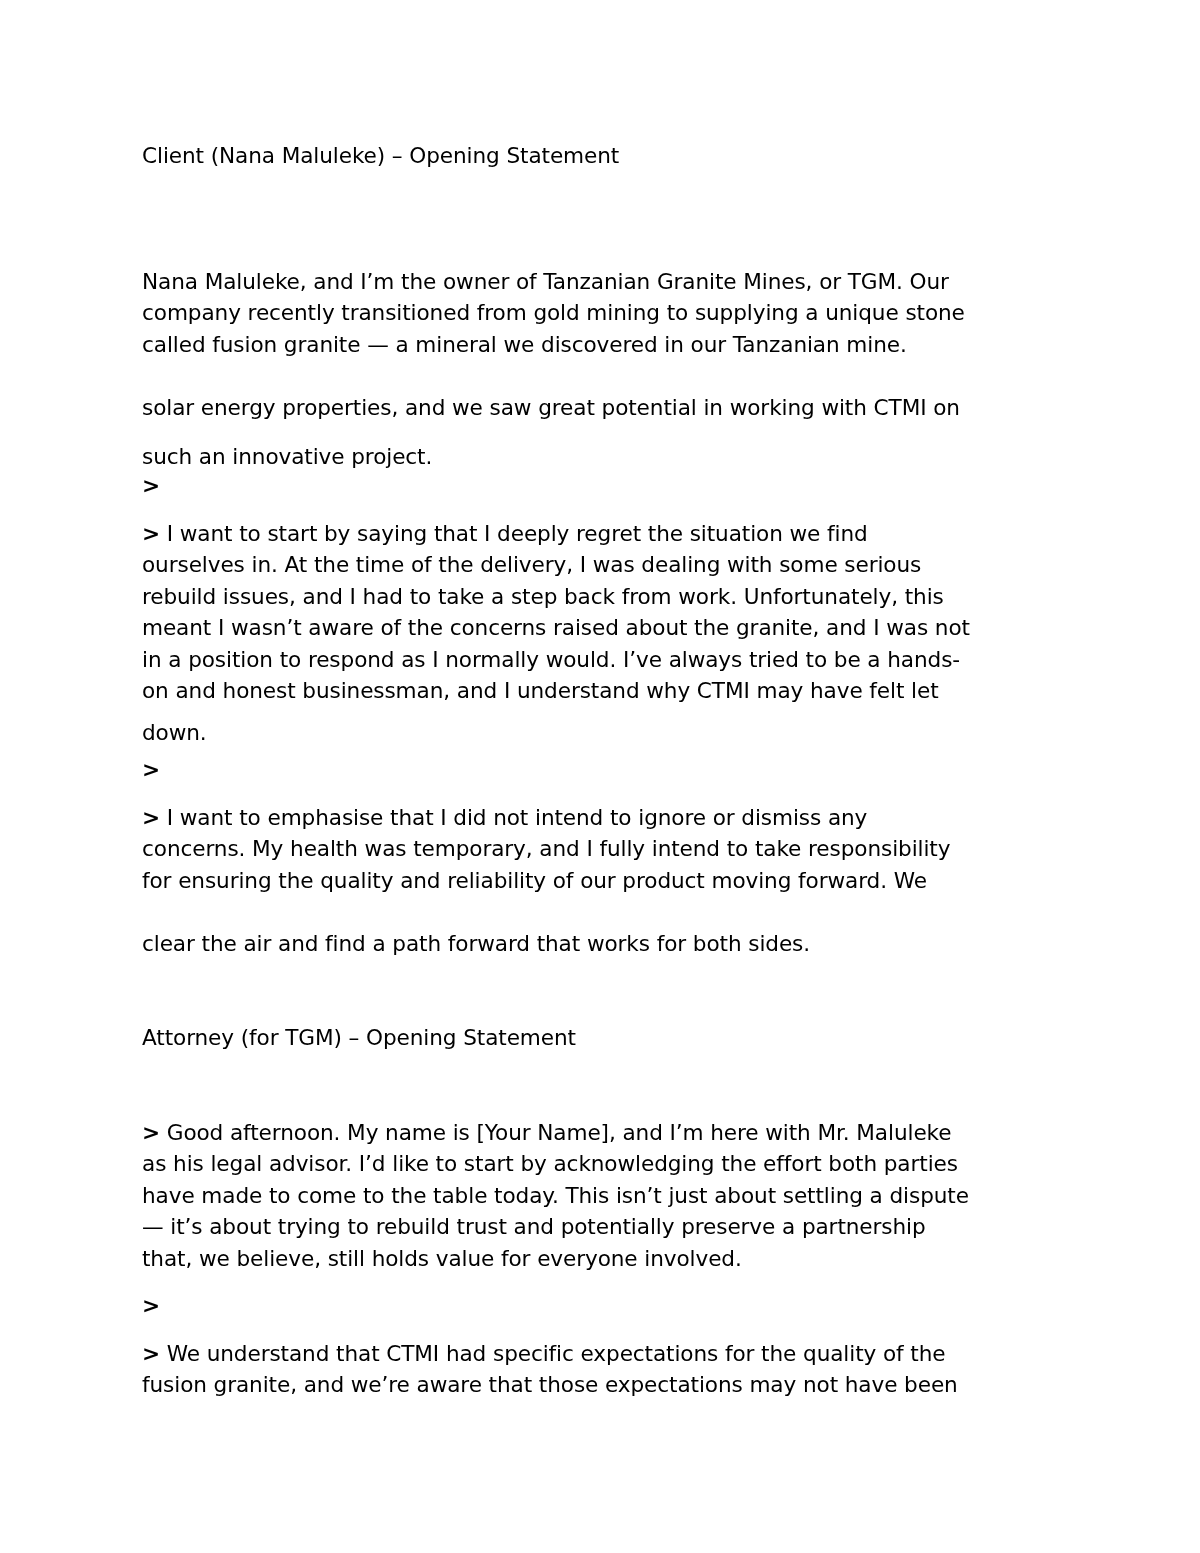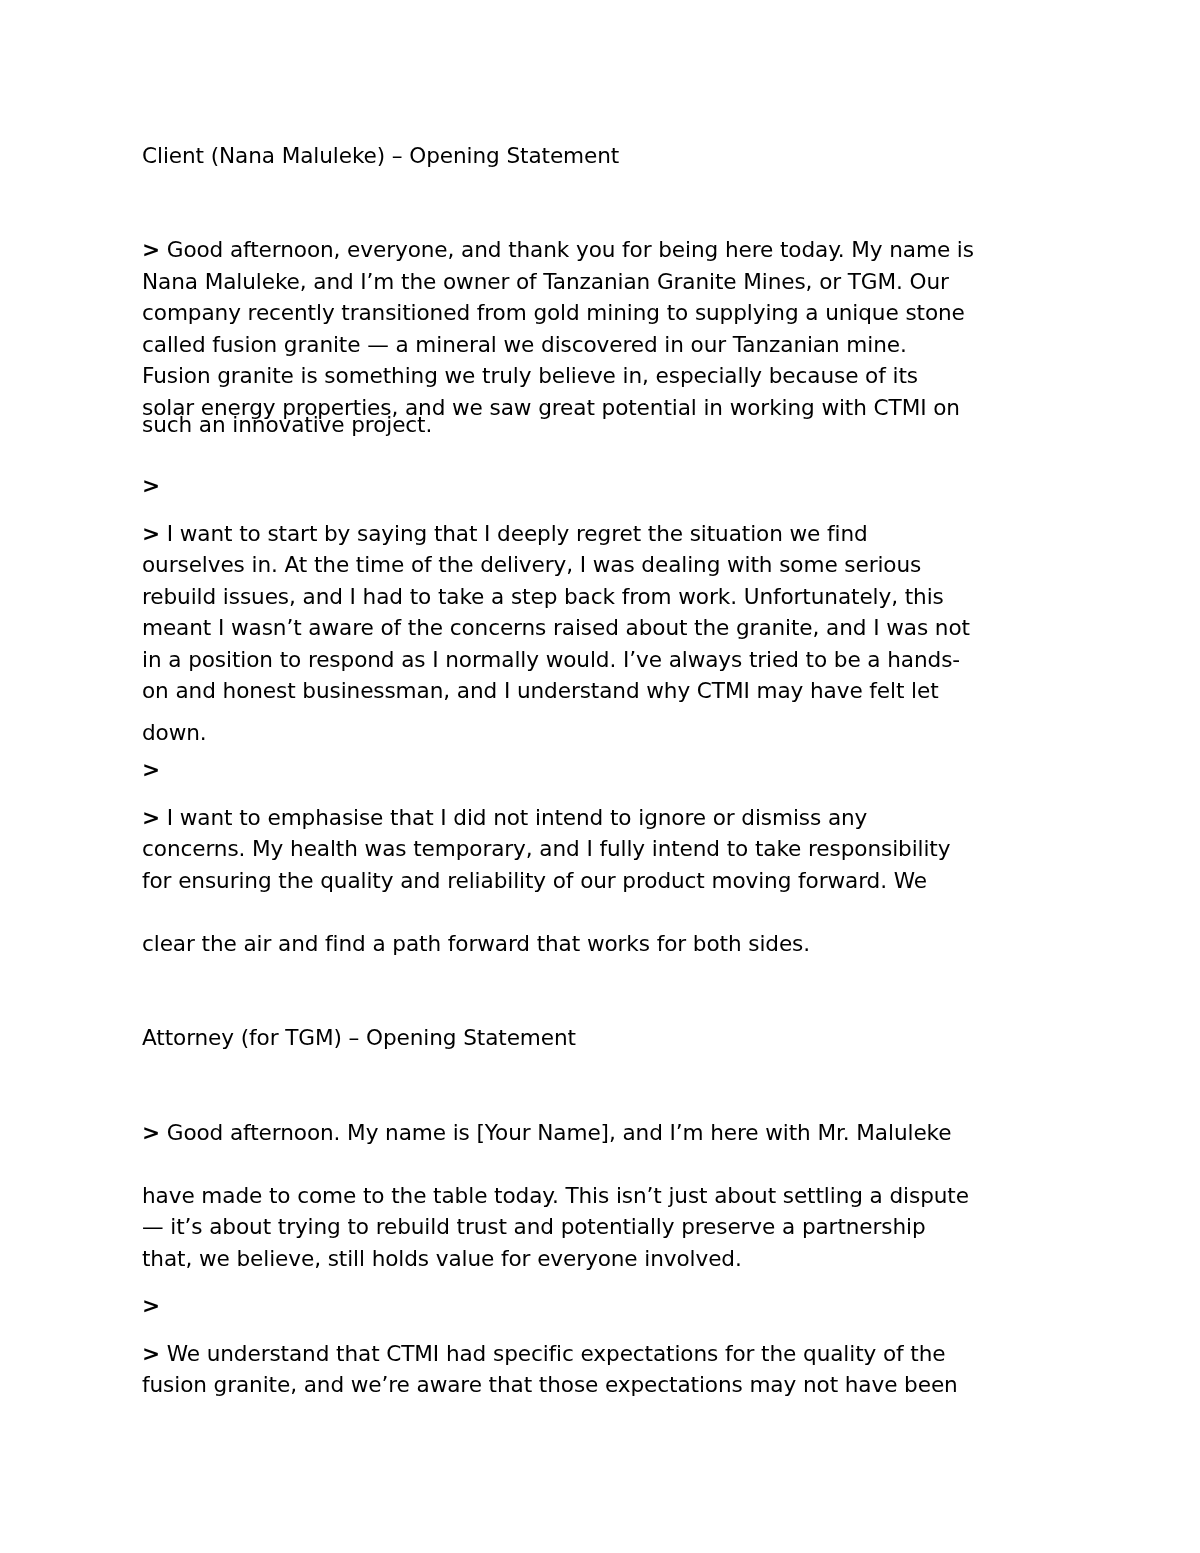--- a/index.html
+++ b/index.html
@@ -16,27 +16,25 @@
   }
   .q { font-weight: bold; }
 </style>
 </head>
 <body>
 
 <div class="page">
 
   <div class="line" style="top:140px">Client (Nana Maluleke) – Opening Statement</div>
 
-  <div class="line" style="top:234px"><span class="q">&gt;</span><span> Good afternoon, everyone, and thank you for being here today. My name is</span></div>
   <div class="line" style="top:266px">Nana Maluleke, and I’m the owner of Tanzanian Granite Mines, or TGM. Our</div>
   <div class="line" style="top:329px">called fusion granite — a mineral we discovered in our Tanzanian mine.</div>
   <div class="line" style="top:297px">company recently transitioned from gold mining to supplying a unique stone</div>
-  <div class="line" style="top:360px">Fusion granite is something we truly believe in, especially because of its</div>
   <div class="line" style="top:392px">solar energy properties, and we saw great potential in working with CTMI on</div>
-  <div class="line" style="top:409px">such an innovative project.</div>
+  <div class="line" style="top:441px">such an innovative project.</div>
 
   <div class="line q" style="top:470px">&gt;</div>
 
   <div class="line" style="top:518px"><span class="q">&gt;</span><span> I want to start by saying that I deeply regret the situation we find</span></div>
   <div class="line" style="top:549px">ourselves in. At the time of the delivery, I was dealing with some serious</div>
   <div class="line" style="top:581px">rebuild issues, and I had to take a step back from work. Unfortunately, this</div>
   <div class="line" style="top:612px">meant I wasn’t aware of the concerns raised about the granite, and I was not</div>
   <div class="line" style="top:644px">in a position to respond as I normally would. I’ve always tried to be a hands-</div>
   <div class="line" style="top:675px">on and honest businessman, and I understand why CTMI may have felt let</div>
   <div class="line" style="top:717px">down.</div>
@@ -44,20 +42,21 @@
   <div class="line q" style="top:754px">&gt;</div>
 
   <div class="line" style="top:802px"><span class="q">&gt;</span><span> I want to emphasise that I did not intend to ignore or dismiss any</span></div>
   <div class="line" style="top:833px">concerns. My health was temporary, and I fully intend to take responsibility</div>
   <div class="line" style="top:865px">for ensuring the quality and reliability of our product moving forward. We</div>
   <div class="line" style="top:928px">clear the air and find a path forward that works for both sides.</div>
 
   <div class="line" style="top:1022px">Attorney (for TGM) – Opening Statement</div>
 
   <div class="line" style="top:1117px"><span class="q">&gt;</span><span> Good afternoon. My name is [Your Name], and I’m here with Mr. Maluleke</span></div>
+  <div class="line" style="top:1148px">as his legal advisor. I’d like to start by acknowledging the effort both parties</div>
   <div class="line" style="top:1180px">have made to come to the table today. This isn’t just about settling a dispute</div>
   <div class="line" style="top:1243px">that, we believe, still holds value for everyone involved.</div>
   <div class="line" style="top:1211px">— it’s about trying to rebuild trust and potentially preserve a partnership</div>
 
   <div class="line q" style="top:1290px">&gt;</div>
 
   <div class="line" style="top:1338px"><span class="q">&gt;</span><span> We understand that CTMI had specific expectations for the quality of the</span></div>
   <div class="line" style="top:1369px">fusion granite, and we’re aware that those expectations may not have been</div>
 
 </div>

